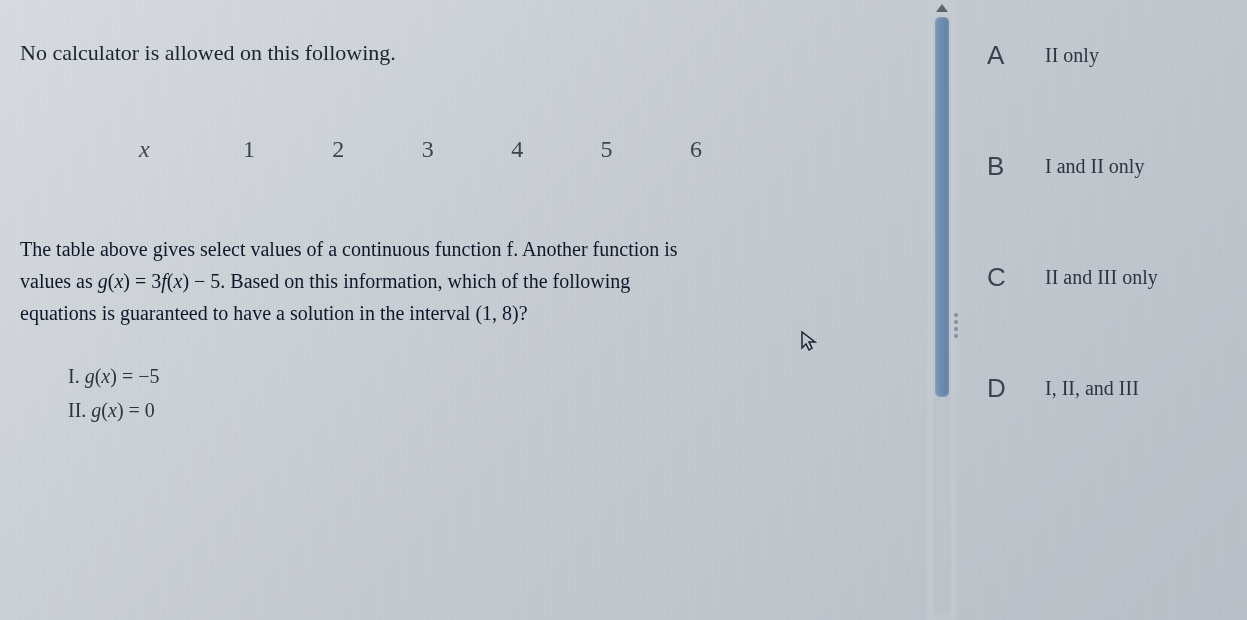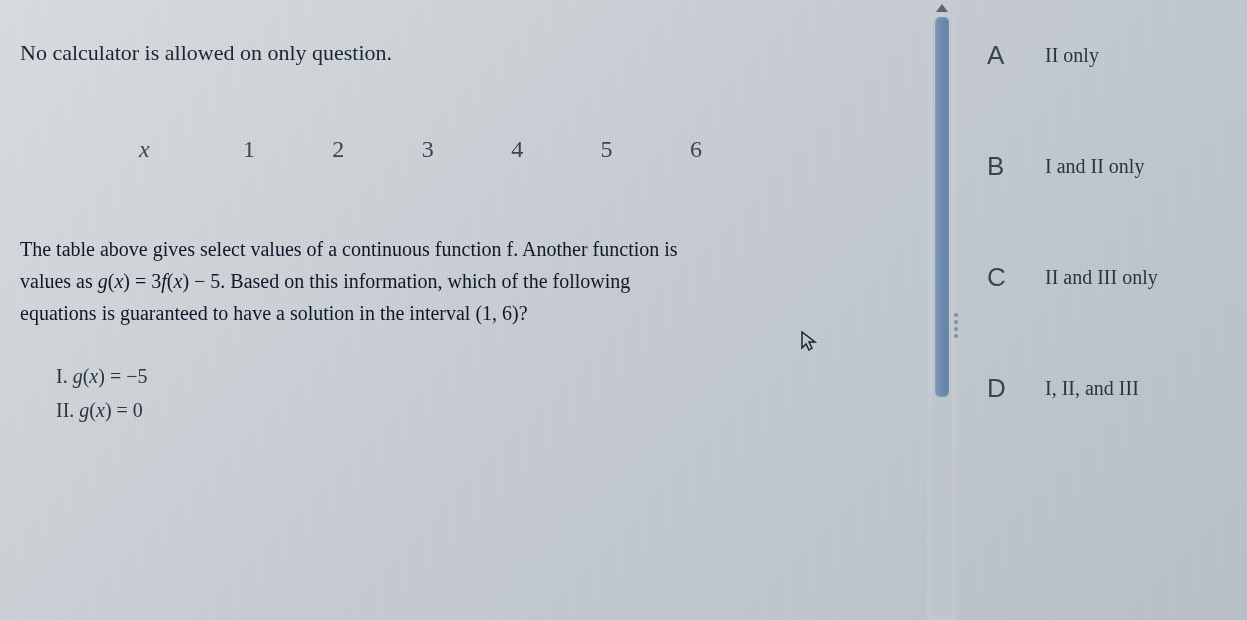--- a/index.html
+++ b/index.html
@@ -64,21 +64,21 @@
       font-style: italic;
       font-family: Georgia, serif;
     }
     .question-text {
       font-size: 20px;
       line-height: 1.6;
       color: #0f172a;
       margin-bottom: 30px;
     }
     .equations {
-      margin-left: 36px;
+      margin-left: 48px;
       font-size: 20px;
       line-height: 1.7;
       color: #2a3540;
     }
     .equations div {
       font-family: Georgia, serif;
     }
     .cursor {
       position: absolute;
       left: 800px;
@@ -161,41 +161,41 @@
     }
     .answer-text {
       font-size: 20px;
       color: #2a3540;
     }
   </style>
 </head>
 <body>
 
 <div class="question-panel">
-  <div class="instruction">No calculator is allowed on only question.</div>
+  <div class="instruction">No calculator is allowed on this following.</div>
 
   <table class="data-table">
     <tbody>
         <tr>
       <td><span class="math-var">x</span></td>
       <td>1</td>
       <td>2</td>
       <td>3</td>
       <td>4</td>
       <td>5</td>
       <td>6</td>
       <td></td>
     </tr>
   </tbody>
     </table>
 
   <div class="question-text">
     <span>The table above gives select values of a continuous function f. Another function is</span><br>
     <span>values as </span><span class="math-var">g</span>(<span class="math-var">x</span>) = 3<span class="math-var">f</span>(<span class="math-var">x</span>) − 5<span>. Based on this information, which of the following</span><br>
-    <span>equations is guaranteed to have a solution in the interval (1, 6)?</span>
+    <span>equations is guaranteed to have a solution in the interval (1, 8)?</span>
   </div>
 
   <div class="equations">
     <div>I. <span class="math-var">g</span>(<span class="math-var">x</span>) = −5</div>
     <div>II. <span class="math-var">g</span>(<span class="math-var">x</span>) = 0</div>
   </div>
 
   <div class="cursor">
     <svg width="18" height="22" viewBox="0 0 18 22">
       <path d="M2 2 L2 18 L6 14 L9 20 L12 18 L9 12 L15 12 Z" fill="none" stroke="#1a2530" stroke-width="1.5"></path>

